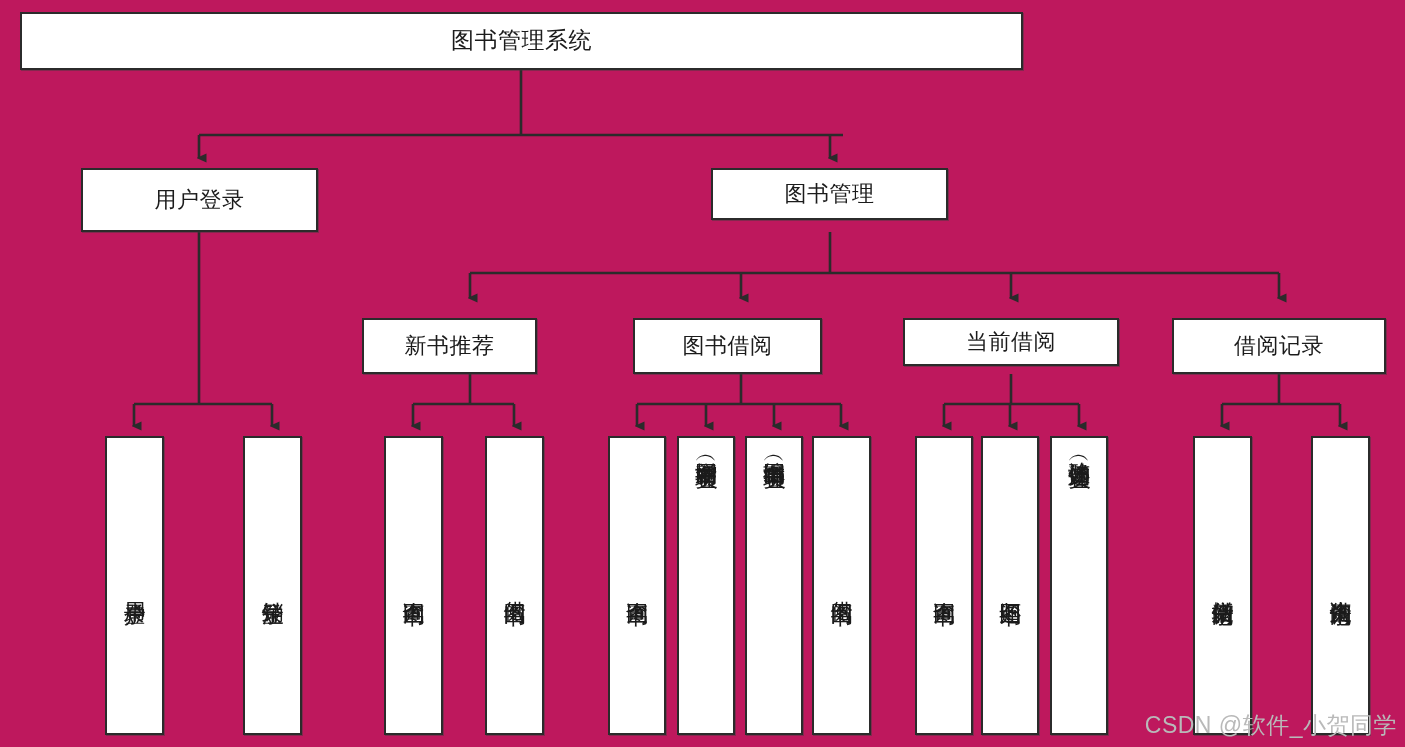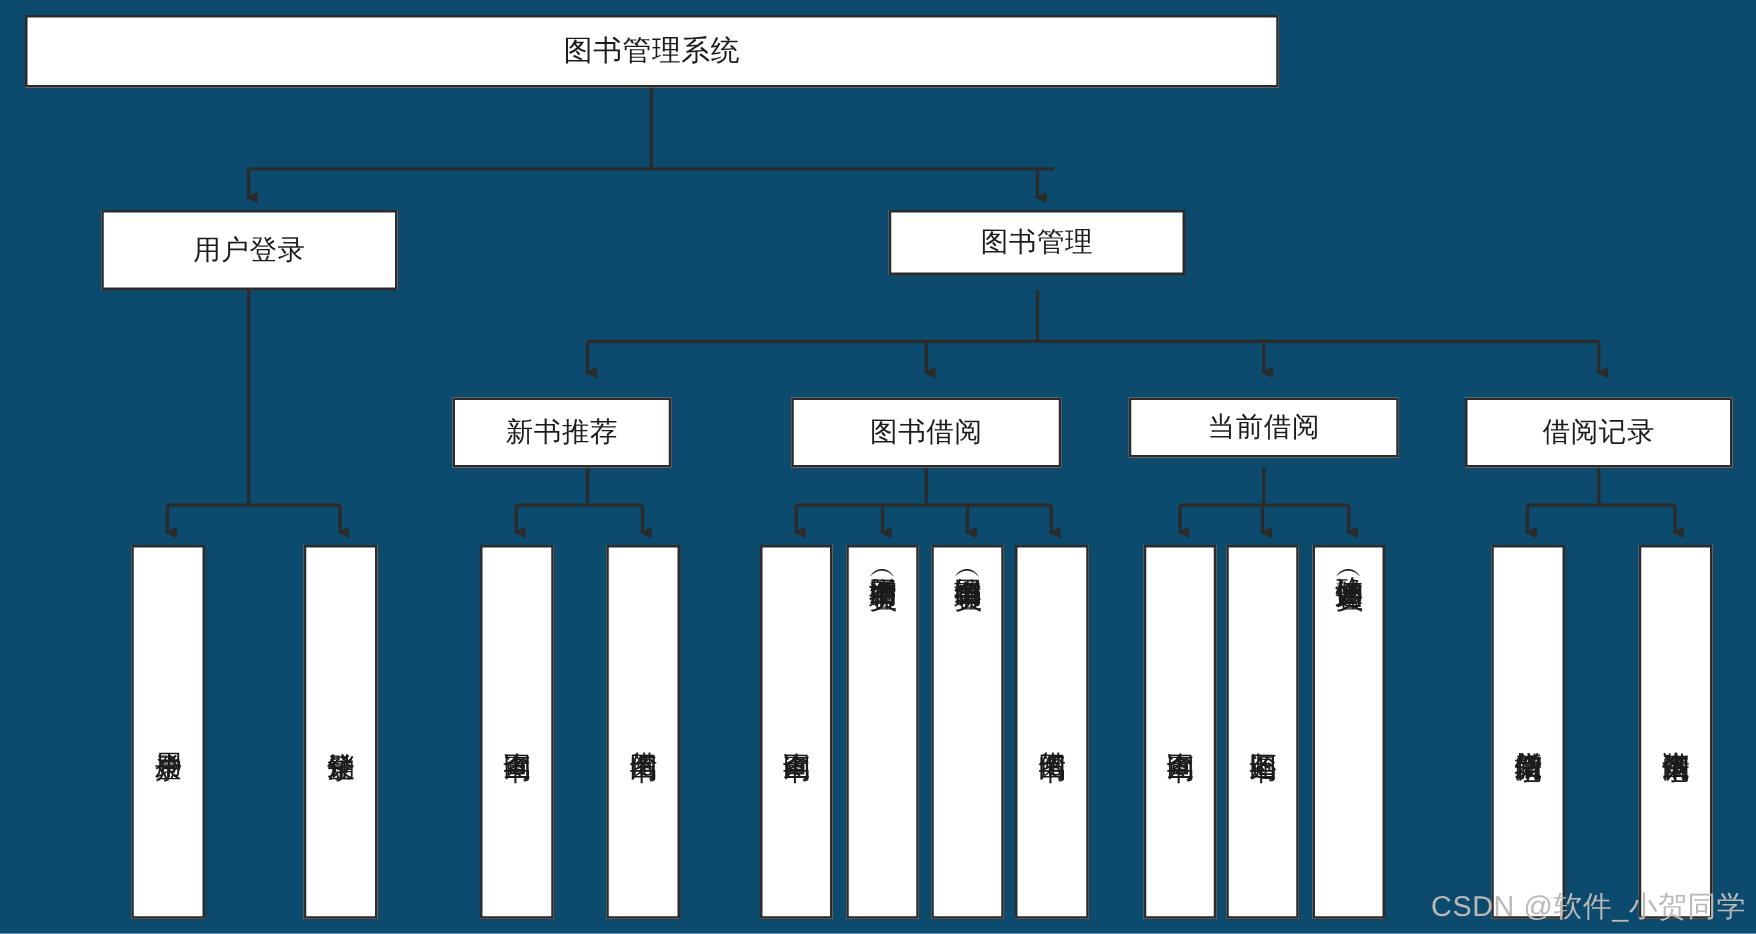--- a/index.html
+++ b/index.html
@@ -8,21 +8,21 @@
     padding: 0;
     background: #ffffff;
   }
   body {
     font-family: "Liberation Sans", "DejaVu Sans", sans-serif;
   }
   #diagram-canvas {
     position: relative;
     width: 1405px;
     height: 747px;
-    background: #0c4a6e;
+    background: #be185d;
     overflow: hidden;
   }
   #edge-layer {
     position: absolute;
     left: 0;
     top: 0;
     width: 1405px;
     height: 747px;
     pointer-events: none;
   }
@@ -141,21 +141,21 @@
   </div>
 
   <div class="node horizontal" style="left:711px; top:168px; width:237px; height:52px;justify-content:center;">
     <span class="node-label">图书管理</span>
   </div>
 
   <div class="node horizontal" style="left:362px; top:318px; width:175px; height:56px;">
     <span class="node-label">新书推荐</span>
   </div>
 
-  <div class="node horizontal" style="left:633px; top:318px; width:216px; height:56px;">
+  <div class="node horizontal" style="left:633px; top:318px; width:189px; height:56px;">
     <span class="node-label">图书借阅</span>
   </div>
 
   <div class="node horizontal" style="left:903px; top:318px; width:216px; height:48px;">
     <span class="node-label">当前借阅</span>
   </div>
 
   <div class="node horizontal" style="left:1172px; top:318px; width:214px; height:56px;">
     <span class="node-label">借阅记录</span>
   </div>

